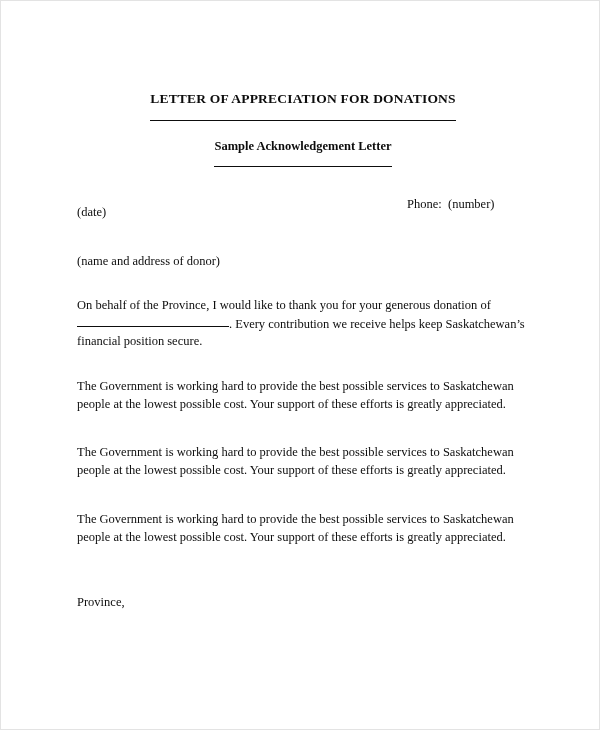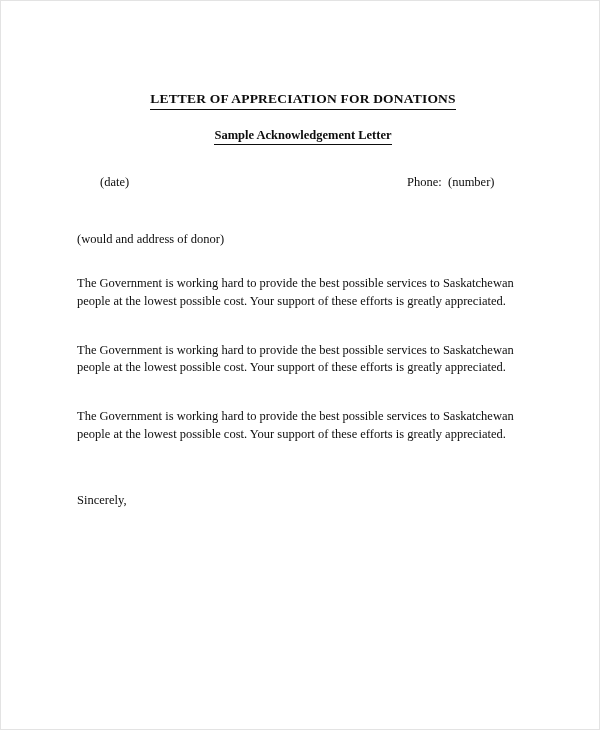--- a/index.html
+++ b/index.html
@@ -29,49 +29,48 @@
   .title-block {
     text-align: center;
     margin-top: 88px;
   }
   .doc-title {
     font-size: 13.5px;
     font-weight: bold;
     letter-spacing: 0.2px;
     display: inline-block;
     border-bottom: 1.6px solid #0d0d0d;
-    padding-bottom: 2px;
+    padding-bottom: 13px;
     line-height: 1.2;
   }
   .subtitle-block {
     text-align: center;
     margin-top: 15px;
   }
   .doc-subtitle {
     font-size: 12.5px;
     font-weight: bold;
     display: inline-block;
     border-bottom: 1.4px solid #0d0d0d;
-    padding-bottom: 1px;
+    padding-bottom: 12px;
     line-height: 1.2;
   }
 
   
   .headline-row {
     margin-top: 29px;
     position: relative;
     font-size: 12.5px;
     line-height: 1.35;
     height: 17px;
   }
   .headline-date {
     position: absolute;
     left: 0;
-    top: 0;
-    margin-left: 23px;
+    top: 8px;
   }
   .headline-phone {
     position: absolute;
     left: 324px;
     top: 0;
     white-space: pre;
     margin-left: 6px;
   }
 
   
@@ -124,26 +123,30 @@
 
     <div class="subtitle-block">
       <span class="doc-subtitle">Sample Acknowledgement Letter</span>
     </div>
 
     <div class="headline-row">
       <span class="headline-date">(date)</span>
       <span class="headline-phone">Phone:  (number)</span>
     </div>
 
-    <div class="address-line">(would and address of donor)</div>
+    <div class="address-line">(name and address of donor)</div>
 
 
+    <div class="body-para">
+      <span>On behalf of the Province, I would like to thank you for your generous donation of</span>
+      <span class="blank-fill"></span><span>.  Every contribution we receive helps keep Saskatchewan’s financial position secure.</span>
+    </div>
 
     <div class="body-para">The Government is working hard to provide the best possible services to Saskatchewan people at the lowest possible cost.  Your support of these efforts is greatly appreciated.</div>
 
     <div class="body-para spaced">The Government is working hard to provide the best possible services to Saskatchewan people at the lowest possible cost.  Your support of these efforts is greatly appreciated.</div>
 
     <div class="body-para spaced">The Government is working hard to provide the best possible services to Saskatchewan people at the lowest possible cost.  Your support of these efforts is greatly appreciated.</div>
 
-    <div class="closing">Sincerely,</div>
+    <div class="closing">Province,</div>
 
   </div>
 </div>
 
 </body></html>

